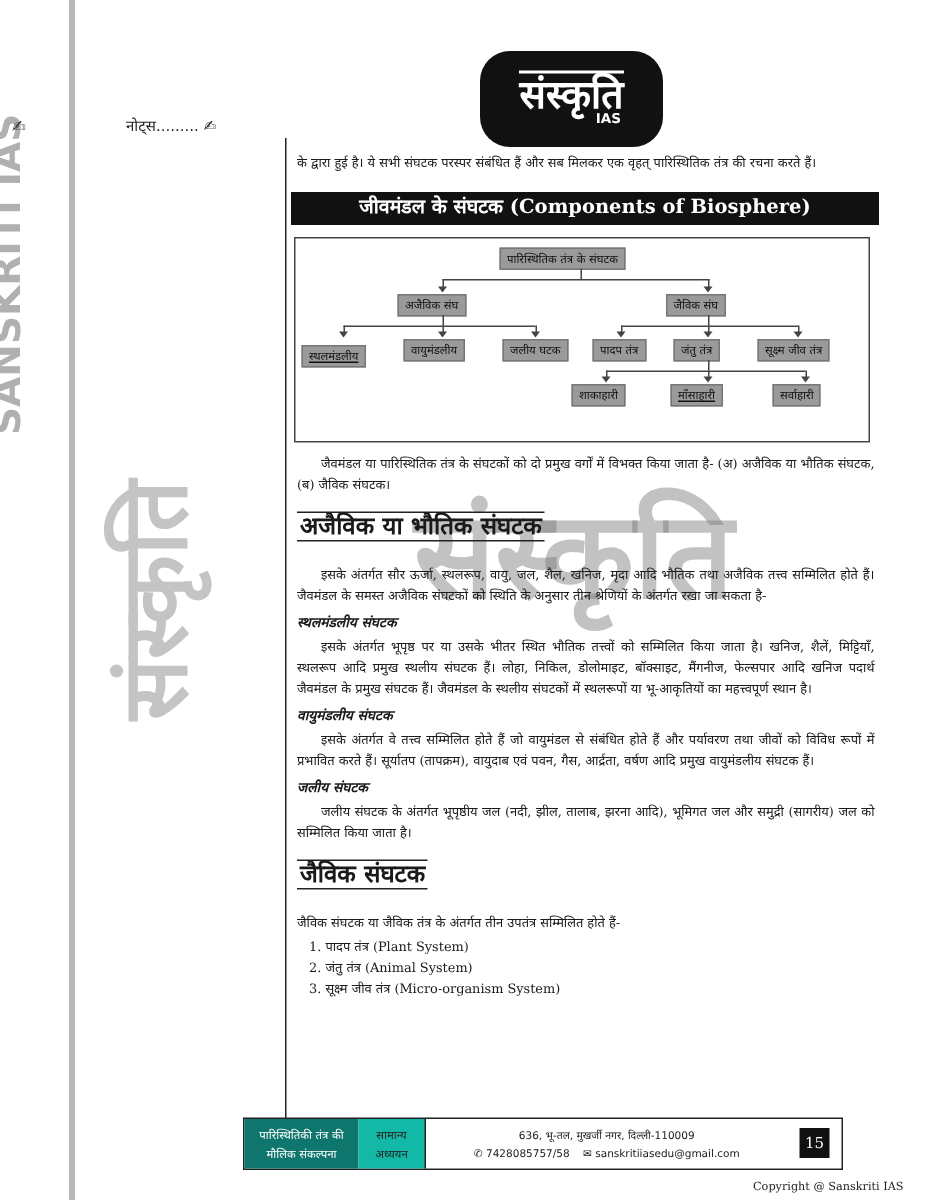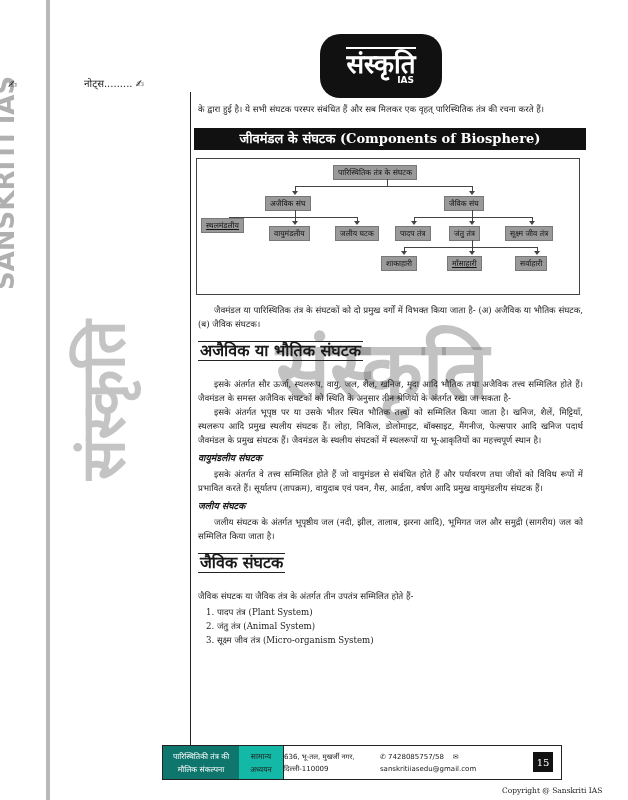--- a/index.html
+++ b/index.html
@@ -78,21 +78,21 @@
   .f-dark {
     background:#0f766e; color:#fff; width:76px; font-size:7.6px; line-height:13px;
     display:flex; flex-direction:column; align-items:center; justify-content:center;
   }
   .f-grey {
     background:#14b8a6; color:#222; width:44px; font-size:7.6px; line-height:13px;
     display:flex; flex-direction:column; align-items:center; justify-content:center;
     border-right:1px solid #222;
   }
   .f-addr {
-    flex:1; display:flex; flex-direction:row; align-items:center; justify-content:center;
+    flex:1; display:flex; flex-direction:column; align-items:center; justify-content:center;
     font-size:7px; line-height:12px; font-family:"DejaVu Sans", sans-serif;
   }
   .f-page {
     width:20px; height:20px; background:#111; color:#fff; margin:6px 8px;
     font-size:10px; display:flex; align-items:center; justify-content:center;
     font-family:"DejaVu Serif", serif;
   }
   .copyright {
     position:absolute; left:466px; top:786px; font-size:7.5px; color:#222;margin-left:36px;
   }
@@ -152,21 +152,21 @@
 
     <div class="ln" style="left:98px;top:51px;width:1px;height:7px;"></div>
     <div class="ln" style="left:32px;top:58px;width:128px;height:1px;"></div>
     <div class="ln" style="left:32px;top:58px;width:1px;height:5px;"></div>
     <div class="arr" style="left:29px;top:62px;"></div>
     <div class="ln" style="left:98px;top:58px;width:1px;height:5px;"></div>
     <div class="arr" style="left:95px;top:62px;"></div>
     <div class="ln" style="left:160px;top:58px;width:1px;height:5px;"></div>
     <div class="arr" style="left:157px;top:62px;"></div>
 
-    <div class="node" style="left:4px;top:59px;text-decoration:underline;">स्थलमंडलीय</div>
+    <div class="node" style="left:4px;top:71px;text-decoration:underline;">स्थलमंडलीय</div>
     <div class="node" style="left:72px;top:67px;text-align:right;">वायुमंडलीय</div>
     <div class="node" style="left:138px;top:67px;">जलीय घटक</div>
 
     <div class="ln" style="left:275px;top:51px;width:1px;height:7px;"></div>
     <div class="ln" style="left:217px;top:58px;width:118px;height:1px;"></div>
     <div class="ln" style="left:217px;top:58px;width:1px;height:5px;"></div>
     <div class="arr" style="left:214px;top:62px;"></div>
     <div class="ln" style="left:275px;top:58px;width:1px;height:5px;"></div>
     <div class="arr" style="left:272px;top:62px;"></div>
     <div class="ln" style="left:335px;top:58px;width:1px;height:5px;"></div>
@@ -188,20 +188,21 @@
     <div class="node" style="left:184px;top:97px;">शाकाहारी</div>
     <div class="node" style="left:250px;top:97px;text-decoration:underline;">माँसाहारी</div>
     <div class="node" style="left:318px;top:97px;">सर्वाहारी</div>
   </div>
 
   <p class="para indent" style="margin-top:8px;">जैवमंडल या पारिस्थितिक तंत्र के संघटकों को दो प्रमुख वर्गों में विभक्त किया जाता है- (अ) अजैविक या भौतिक संघटक, (ब) जैविक संघटक।</p>
 
   <div class="section-head">अजैविक या भौतिक संघटक</div>
   <p class="para indent">इसके अंतर्गत सौर ऊर्जा, स्थलरूप, वायु, जल, शैल, खनिज, मृदा आदि भौतिक तथा अजैविक तत्त्व सम्मिलित होते हैं। जैवमंडल के समस्त अजैविक संघटकों को स्थिति के अनुसार तीन श्रेणियों के अंतर्गत रखा जा सकता है-</p>
 
+  <div class="subhead">स्थलमंडलीय संघटक</div>
   <p class="para indent">इसके अंतर्गत भूपृष्ठ पर या उसके भीतर स्थित भौतिक तत्त्वों को सम्मिलित किया जाता है। खनिज, शैलें, मिट्टियाँ, स्थलरूप आदि प्रमुख स्थलीय संघटक हैं। लोहा, निकिल, डोलोमाइट, बॉक्साइट, मैंगनीज, फेल्सपार आदि खनिज पदार्थ जैवमंडल के प्रमुख संघटक हैं। जैवमंडल के स्थलीय संघटकों में स्थलरूपों या भू-आकृतियों का महत्त्वपूर्ण स्थान है।</p>
 
   <div class="subhead">वायुमंडलीय संघटक</div>
   <p class="para indent">इसके अंतर्गत वे तत्त्व सम्मिलित होते हैं जो वायुमंडल से संबंधित होते हैं और पर्यावरण तथा जीवों को विविध रूपों में प्रभावित करते हैं। सूर्यातप (तापक्रम), वायुदाब एवं पवन, गैस, आर्द्रता, वर्षण आदि प्रमुख वायुमंडलीय संघटक हैं।</p>
 
   <div class="subhead">जलीय संघटक</div>
   <p class="para indent">जलीय संघटक के अंतर्गत भूपृष्ठीय जल (नदी, झील, तालाब, झरना आदि), भूमिगत जल और समुद्री (सागरीय) जल को सम्मिलित किया जाता है।</p>
 
   <div class="section-head">जैविक संघटक</div>
   <p class="para">जैविक संघटक या जैविक तंत्र के अंतर्गत तीन उपतंत्र सम्मिलित होते हैं-</p>

